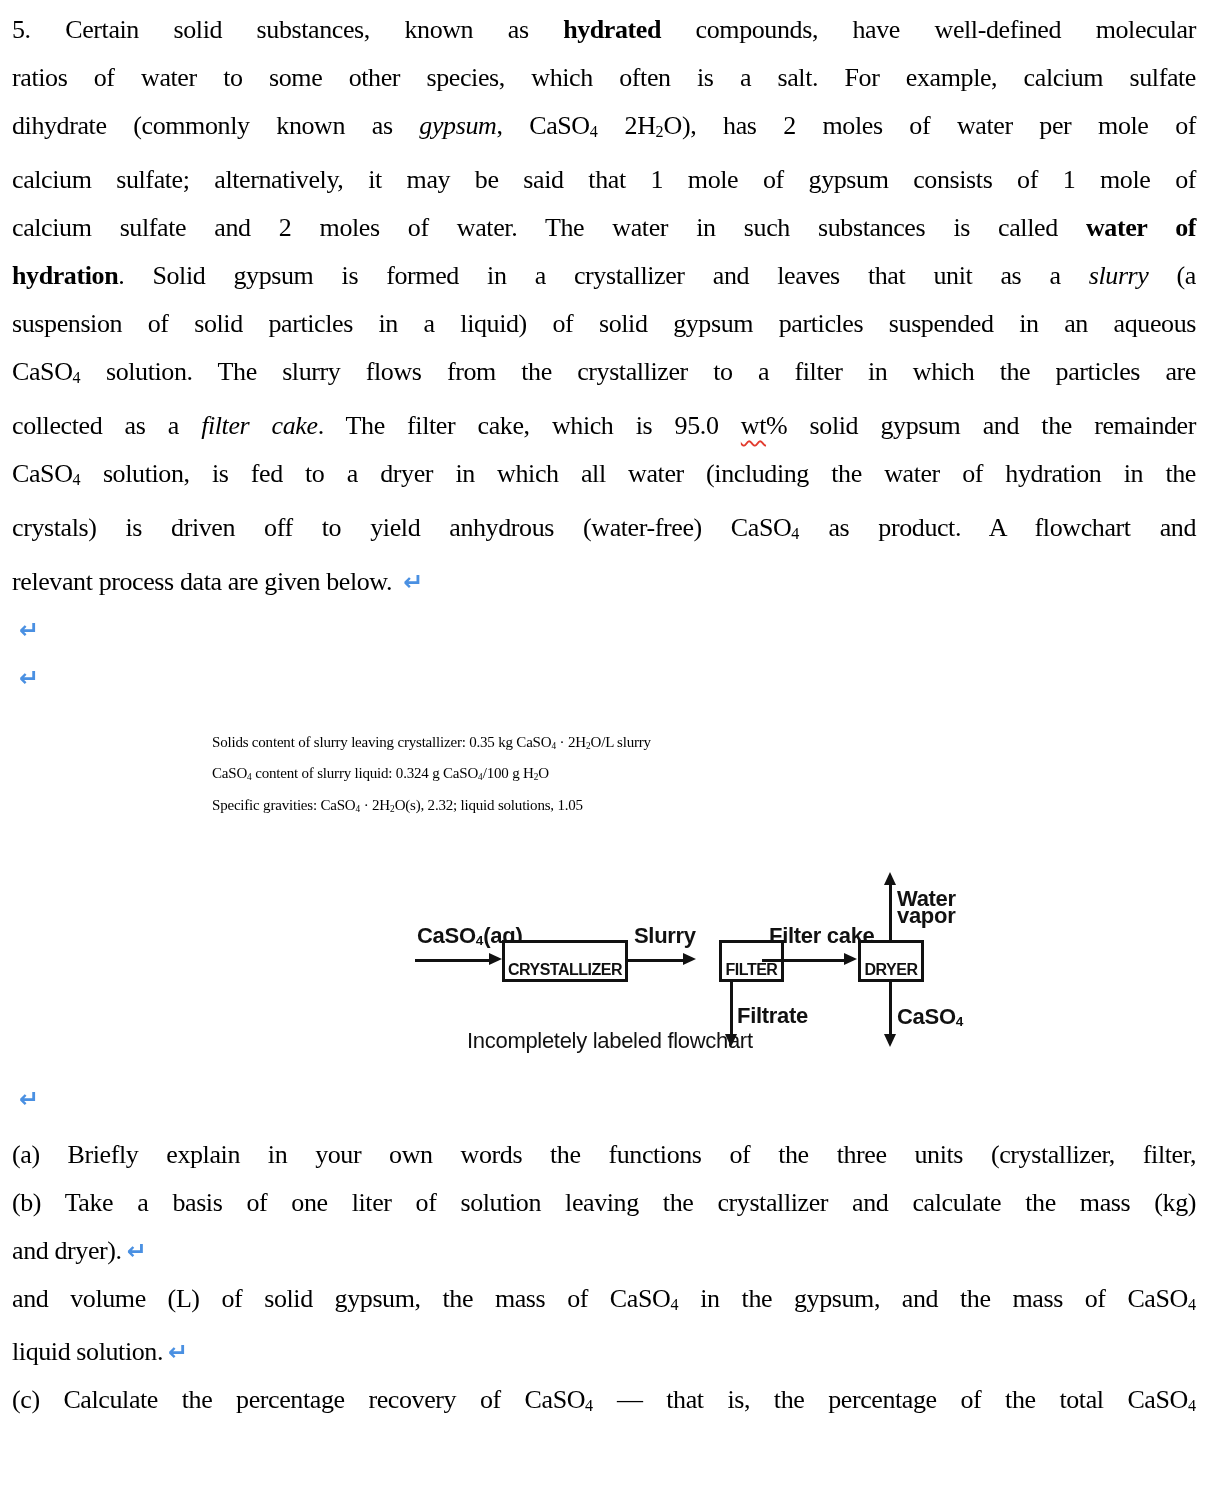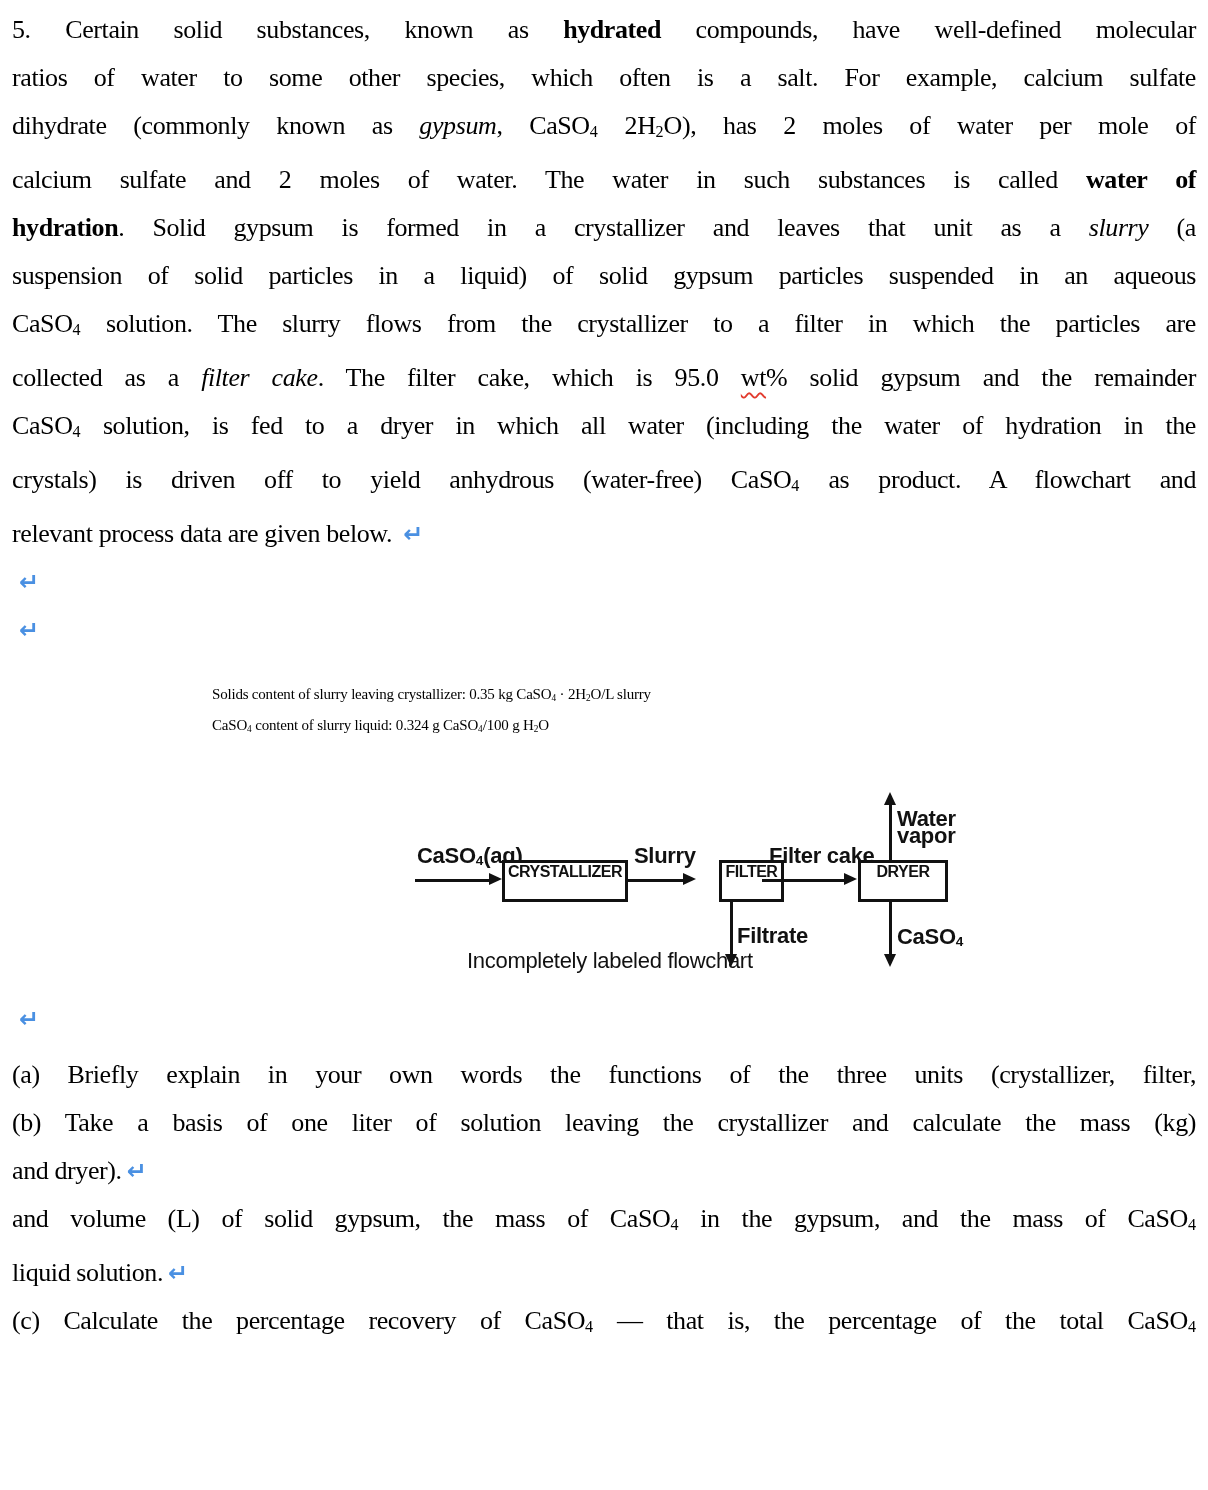--- a/index.html
+++ b/index.html
@@ -20,21 +20,21 @@
           font-weight:bold;font-size:0.92em;margin-left:5px;letter-spacing:0;}
   .pilcrow-line{line-height:48px;margin-left:2px;}
 
   
   .data-block{margin:26px 0 0 200px;font-size:15px;line-height:28px;letter-spacing:-0.2px;}
   .data-line{white-space:nowrap;}
 
   
   .flowchart{position:relative;height:185px;margin-top:47px;
              font-family:"Liberation Sans","DejaVu Sans",sans-serif;color:#111;}
-  .fc-box{position:absolute;border:3px solid #111;display:flex;align-items:flex-start;
+  .fc-box{position:absolute;border:3px solid #111;display:flex;align-items:flex-end;
           justify-content:center;font-size:16px;font-weight:700;letter-spacing:-0.5px;
           box-sizing:border-box;background:#fff;}
   .fc-label{position:absolute;font-size:22px;font-weight:700;letter-spacing:-0.3px;
             line-height:17px;white-space:nowrap;}
   .fc-caption{position:absolute;font-size:22px;font-weight:400;letter-spacing:-0.3px;}
   .hline{position:absolute;height:3px;background:#111;}
   .vline{position:absolute;width:3px;background:#111;}
   .ah{position:absolute;width:0;height:0;}
   .ah-right{border-top:6px solid transparent;border-bottom:6px solid transparent;border-left:13px solid #111;}
   .ah-up{border-left:6px solid transparent;border-right:6px solid transparent;border-bottom:13px solid #111;}
@@ -44,36 +44,38 @@
 </style>
 </head>
 <body>
 
 <div class="page">
 
   <div>
     <div class="line just"><span>5. Certain solid substances, known as </span><span class="seg-b">hydrated</span><span> compounds, have well-defined molecular</span></div>
     <div class="line just"><span>ratios of water to some other species, which often is a salt. For example, calcium sulfate</span></div>
     <div class="line just"><span>dihydrate (commonly known as </span><span class="seg-i">gypsum</span><span>, CaSO</span><span class="seg-sub">4</span><span> 2H</span><span class="seg-sub">2</span><span>O), has 2 moles of water per mole of</span></div>
+    <div class="line just"><span>calcium sulfate; alternatively, it may be said that 1 mole of gypsum consists of 1 mole of</span></div>
     <div class="line just"><span>calcium sulfate and 2 moles of water. The water in such substances is called </span><span class="seg-b">water of</span></div>
     <div class="line just"><span class="seg-b">hydration</span><span>. Solid gypsum is formed in a crystallizer and leaves that unit as a </span><span class="seg-i">slurry</span><span> (a</span></div>
     <div class="line just"><span>suspension of solid particles in a liquid) of solid gypsum particles suspended in an aqueous</span></div>
     <div class="line just"><span>CaSO</span><span class="seg-sub">4</span><span> solution. The slurry flows from the crystallizer to a filter in which the particles are</span></div>
     <div class="line just"><span>collected as a </span><span class="seg-i">filter cake</span><span>. The filter cake, which is 95.0 </span><span class="seg-sq">wt</span><span>% solid gypsum and the remainder</span></div>
     <div class="line just"><span>CaSO</span><span class="seg-sub">4</span><span> solution, is fed to a dryer in which all water (including the water of hydration in the</span></div>
     <div class="line just"><span>crystals) is driven off to yield anhydrous (water-free) CaSO</span><span class="seg-sub">4</span><span> as product. A flowchart and</span></div>
     <div class="line"><span>relevant process data are given below. </span><span class="seg-pc">↵</span></div>
   </div>
 
   <div class="line pilcrow-line"><span class="seg-pc">↵</span></div>
   <div class="line pilcrow-line"><span class="seg-pc">↵</span></div>
 
   <div class="data-block">
     <div class="data-line"><span>Solids content of slurry leaving crystallizer: 0.35 kg CaSO</span><span class="seg-sub">4</span><span> · 2H</span><span class="seg-sub">2</span><span>O/L slurry</span></div>
     <div class="data-line"><span>CaSO</span><span class="seg-sub">4</span><span> content of slurry liquid: 0.324 g CaSO</span><span class="seg-sub">4</span><span>/100 g H</span><span class="seg-sub">2</span><span>O</span></div>
+    <div class="data-line"><span>Specific gravities: CaSO</span><span class="seg-sub">4</span><span> · 2H</span><span class="seg-sub">2</span><span>O(s), 2.32; liquid solutions, 1.05</span></div>
   </div>
 
   <div class="flowchart">
 
     <div class="hline" style="left:403px;top:89px;width:75px;"></div>
     <div class="ah ah-right" style="left:477px;top:83px;"></div>
     <div class="fc-label" style="left:405px;top:57px;"><span>CaSO</span><span class="seg-sub">4</span><span>(aq)</span></div>
 
     <div class="fc-box" style="left:490px;top:70px;width:126px;height:42px;">
         <span>CRYSTALLIZER</span>
@@ -84,21 +86,21 @@
     <div class="fc-label" style="left:622px;top:57px;"><span>Slurry</span></div>
 
     <div class="fc-box" style="left:707px;top:70px;width:65px;height:42px;">
         <span>FILTER</span>
       </div>
 
     <div class="hline" style="left:750px;top:89px;width:83px;"></div>
     <div class="ah ah-right" style="left:832px;top:83px;"></div>
     <div class="fc-label" style="left:757px;top:57px;"><span>Filter cake</span></div>
 
-    <div class="fc-box" style="left:846px;top:70px;width:90px;height:42px;">
+    <div class="fc-box" style="left:846px;top:70px;width:66px;height:42px;">
         <span>DRYER</span>
       </div>
 
     <div class="vline" style="left:877px;top:14px;height:56px;"></div>
     <div class="ah ah-up" style="left:872px;top:2px;"></div>
     <div class="fc-label" style="left:885px;top:20px;"><span>Water</span><br><span>vapor</span></div>
 
     <div class="vline" style="left:718px;top:112px;height:52px;"></div>
     <div class="ah ah-down" style="left:713px;top:164px;"></div>
     <div class="fc-label" style="left:725px;top:137px;"><span>Filtrate</span></div>

